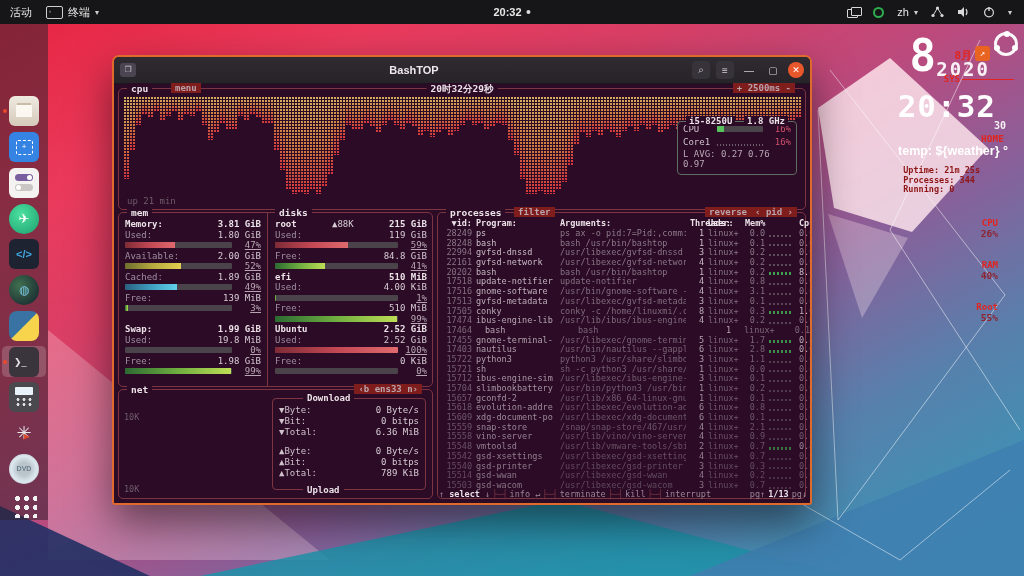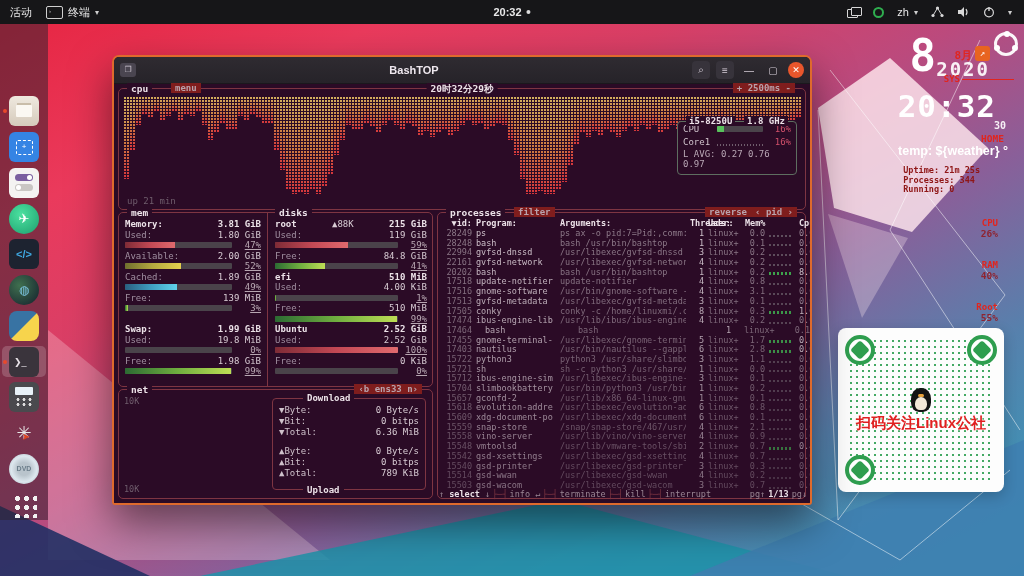--- a/index.html
+++ b/index.html
@@ -79,21 +79,21 @@
   .bar{flex:1;height:6px;background:#4a434a;border-radius:1px;position:relative;overflow:hidden;}
   .bar .f{position:absolute;left:0;top:0;bottom:0;}
   .f.red{background:linear-gradient(90deg,#7e2b36,#c24854,#e06a6e);}
   .f.yellow{background:linear-gradient(90deg,#6f6f2e,#b5a93f,#e4d04e);}
   .f.cyan{background:linear-gradient(90deg,#2a5f80,#3f9ec0,#5fd2ea);}
   .f.green{background:linear-gradient(90deg,#2c6a33,#6fae3f,#bede55);}
   .bpct{width:26px;text-align:right;color:#b7a6b1;text-decoration:underline;}
   .io{color:#d8ccd4;font-weight:normal;}
 
   .bx-net{left:4px;top:305px;width:315px;height:110px;}
-  .scale{position:absolute;left:5px;color:#6f5d6c;font-size:8.5px;}
+  .scale{position:absolute;left:5px;color:#6f5d6c;font-size:8.5px;margin-top:16px;}
   .netpanel{position:absolute;right:6px;top:8px;width:152px;bottom:8px;border:1px solid #7e3542;border-radius:4px;background:#2b0b26;}
   .netpanel .hd{position:absolute;top:-6px;left:30px;background:#2b0b26;padding:0 4px;font-weight:bold;color:#ece2e8;}
   .netpanel .ft{position:absolute;bottom:-6px;left:30px;background:#2b0b26;padding:0 4px;font-weight:bold;color:#ece2e8;}
   .nrow{display:flex;justify-content:space-between;padding:0 6px;height:11px;line-height:11px;}
   .nrow .k{color:#cfc2cb;}.nrow .v{color:#d8ccd4;}
   .nrows{padding-top:6px;}
 
   .bx-proc{left:323px;top:128px;width:369px;height:287px;}
   .phead{display:flex;gap:4px;padding:5px 4px 1px 4px;font-weight:bold;color:#ece2e8;font-size:8.5px;}
   .prow{display:flex;gap:4px;padding:0 4px;height:9.7px;line-height:9.7px;font-size:8.5px;white-space:nowrap;}
@@ -1011,31 +1011,13 @@
     <div class="c-stat" style="top:234px;">
       <div class="sl">RAM</div>
         <div class="sv">40%</div>
     </div>
     <div class="c-stat" style="top:276px;">
       <div class="sl">Root</div>
         <div class="sv">55%</div>
     </div>
   </div>
 
-  <div class="qr">
-    <div class="qr-dots"></div>
-    <span class="finder f-tl">
-        <i></i>
-      </span>
-    <span class="finder f-tr">
-        <i></i>
-      </span>
-    <span class="finder f-bl">
-        <i></i>
-      </span>
-    <span class="tux">
-      <span class="body"></span>
-        <span class="belly"></span>
-        <span class="beak"></span>
-    </span>
-    <div class="qr-cap">扫码关注Linux公社</div>
-  </div>
 </div>
 
 </body></html>

